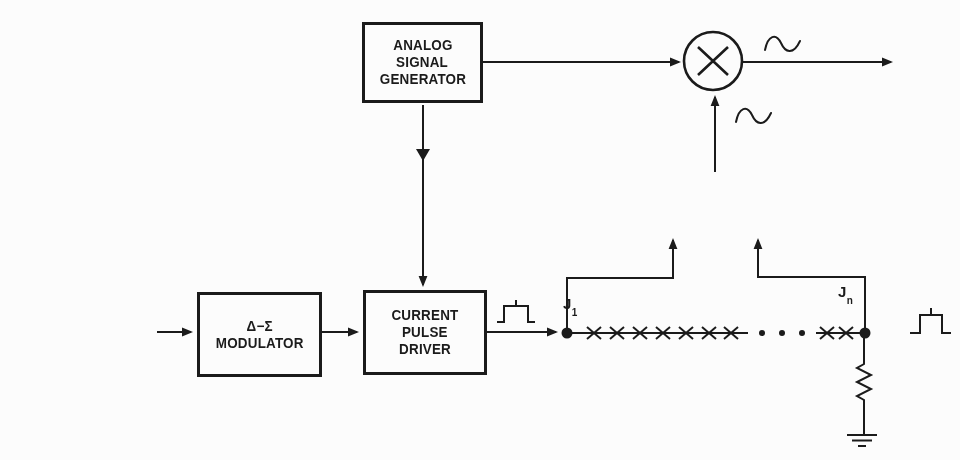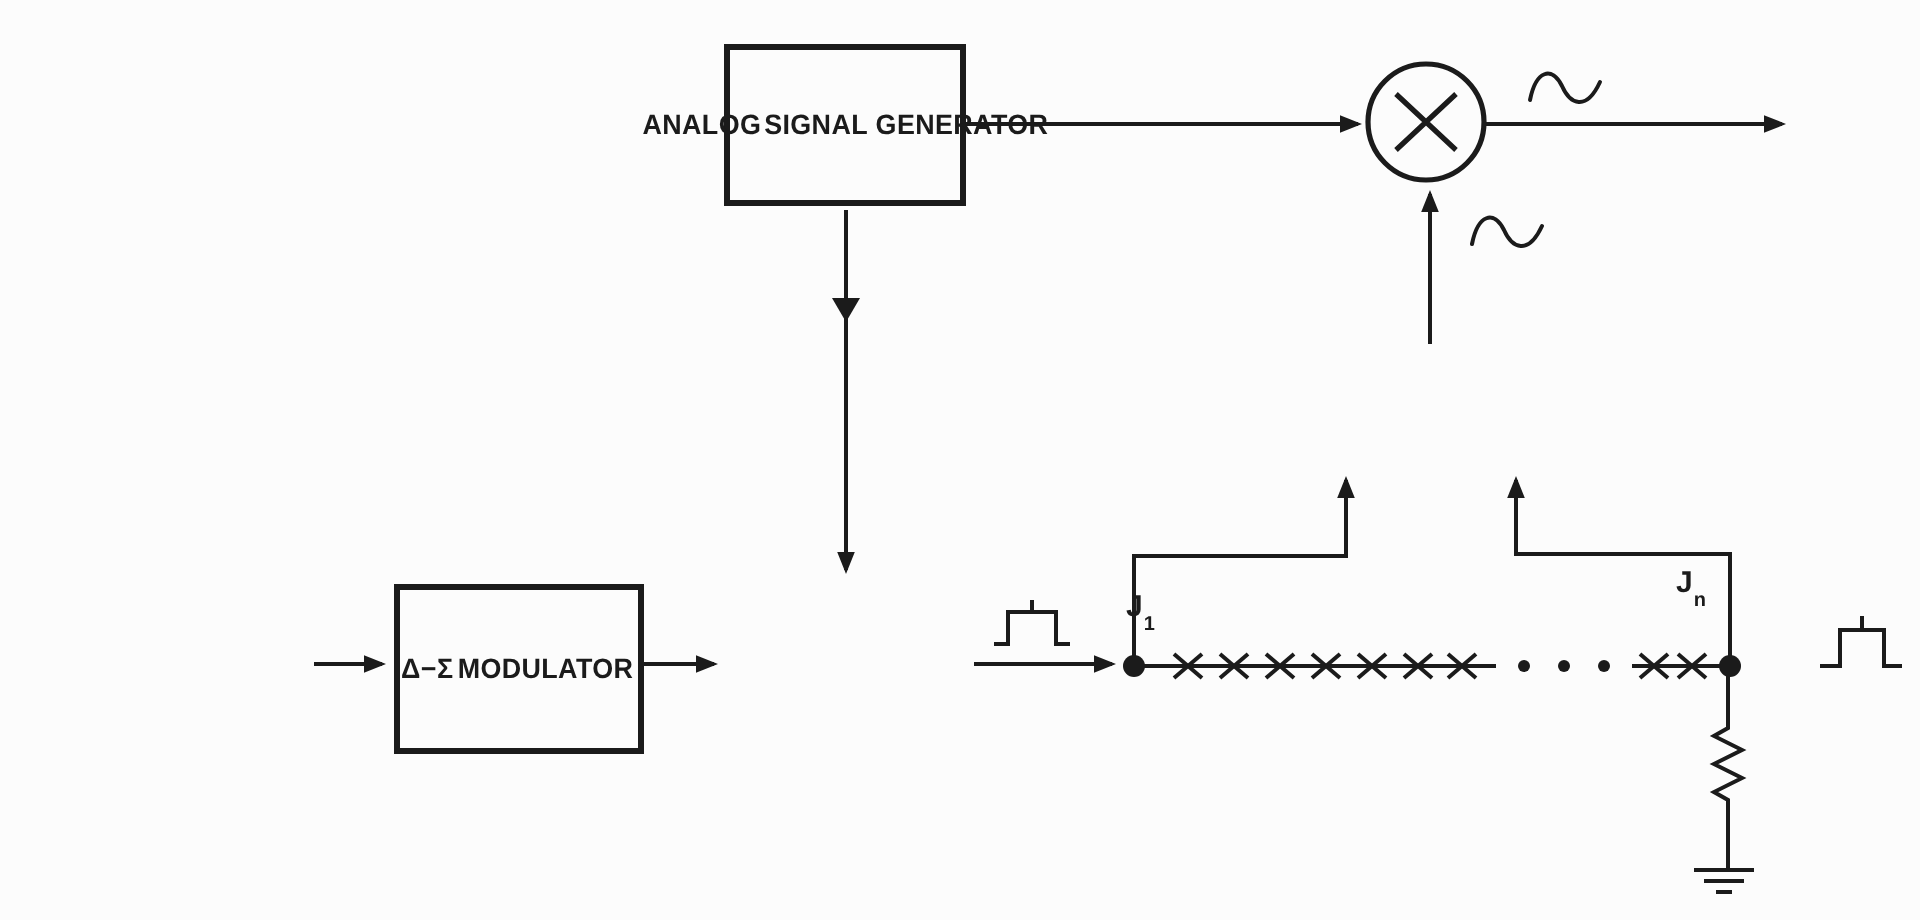--- a/index.html
+++ b/index.html
@@ -12,21 +12,21 @@
     color:var(--ink);
   }
   svg.layer { position:absolute; left:0; top:0; width:960px; height:460px; }
   .stroke { stroke:var(--ink); stroke-width:2; fill:none; }
   .thick  { stroke:var(--ink); stroke-width:2.6; fill:none; }
   .fillink{ fill:var(--ink); stroke:none; }
   .ah     { fill:var(--ink); }
   .box {
     position:absolute; box-sizing:border-box;
     border:3px solid var(--ink); background:var(--bg);
-    display:flex; align-items:center; justify-content:center;
+    display:flex; flex-direction:column; align-items:center; justify-content:center;
     text-align:center; font-weight:bold; font-size:14px; line-height:1.2;
     letter-spacing:0.2px;
   }
   .box span { display:block; transform:scaleX(0.96); }
   .jlabel {
     position:absolute; font-weight:bold; font-size:15px; line-height:1;
   }
   .jlabel sub { font-size:10px; font-weight:bold; position:relative; top:3px; left:0.5px; }
 </style>
 </head>
@@ -135,20 +135,25 @@
       <path class="stroke" d="M858,446 H866" stroke-width="2"></path>
     </g>
   </svg>
 
 
   <div class="box" style="left:197px;top:292px;width:125px;height:85px">
     <span>Δ−Σ</span>
     <span>MODULATOR</span>
   </div>
 
+  <div class="box" style="left:363px;top:290px;width:124px;height:85px">
+    <span>CURRENT</span>
+    <span>PULSE</span>
+    <span>DRIVER</span>
+  </div>
 
   <div class="box" style="left:362px;top:22px;width:121px;height:81px">
     <span>ANALOG</span>
     <span>SIGNAL</span>
     <span>GENERATOR</span>
   </div>
 
 
   <div class="jlabel" style="left:563px;top:296px">
     <span>J</span><sub>1</sub>

